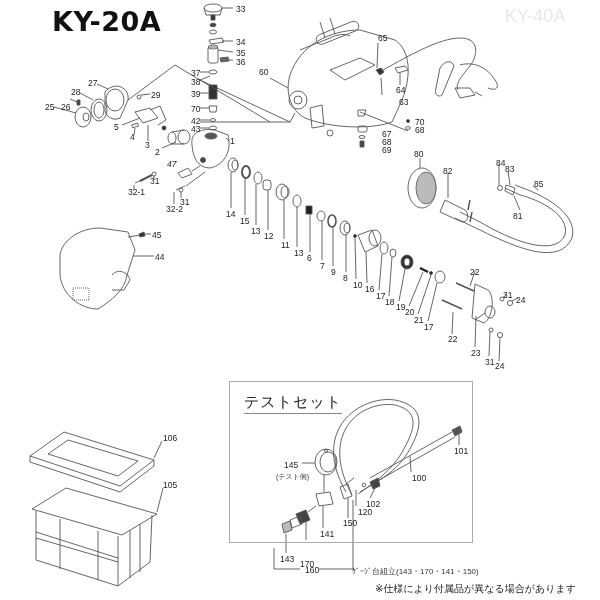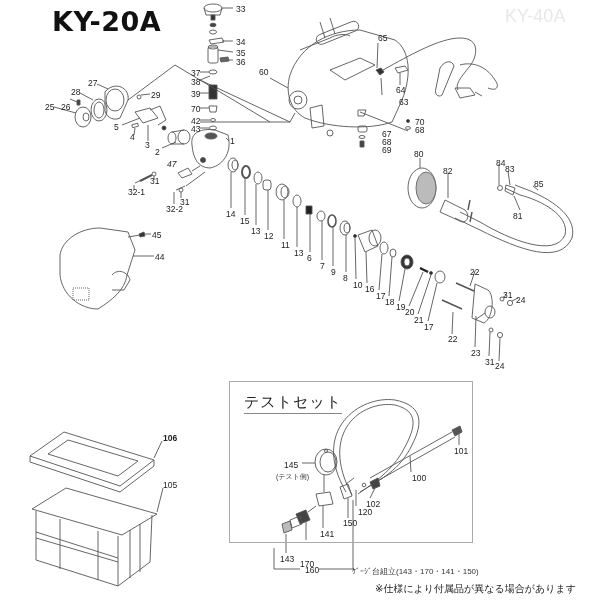--- a/index.html
+++ b/index.html
@@ -335,21 +335,21 @@
     <div class="lbl" style="left: 485px; top: 358px;">31</div>
     <div class="lbl" style="left: 495px; top: 362px;">24</div>
     <div class="lbl" style="left: 152px; top: 231px;">45</div>
     <div class="lbl" style="left: 155px; top: 253px;">44</div>
     <div class="lbl" style="left: 414px; top: 150px;">80</div>
     <div class="lbl" style="left: 443px; top: 167px;">82</div>
     <div class="lbl" style="left: 496px; top: 159px;">84</div>
     <div class="lbl" style="left: 505px; top: 165px;">83</div>
     <div class="lbl" style="left: 534px; top: 180px;">85</div>
     <div class="lbl" style="left: 513px; top: 212px;">81</div>
-    <div class="lbl" style="left: 163px; top: 434px; font-weight: bold;">106</div>
+    <div class="lbl" style="left: 163px; top: 434px;">106</div>
     <div class="lbl" style="left: 163px; top: 481px;">105</div>
     <div class="lbl" style="left: 454px; top: 447px;">101</div>
     <div class="lbl" style="left: 412px; top: 474px;">100</div>
     <div class="lbl" style="left: 284px; top: 461px;">145</div>
     <div class="lbl" style="left: 366px; top: 500px;">102</div>
     <div class="lbl" style="left: 358px; top: 508px;">120</div>
     <div class="lbl" style="left: 343px; top: 519px;">150</div>
     <div class="lbl" style="left: 320px; top: 530px;">141</div>
     <div class="lbl" style="left: 300px; top: 560px;">170</div>
     <div class="lbl" style="left: 280px; top: 555px;">143</div>

